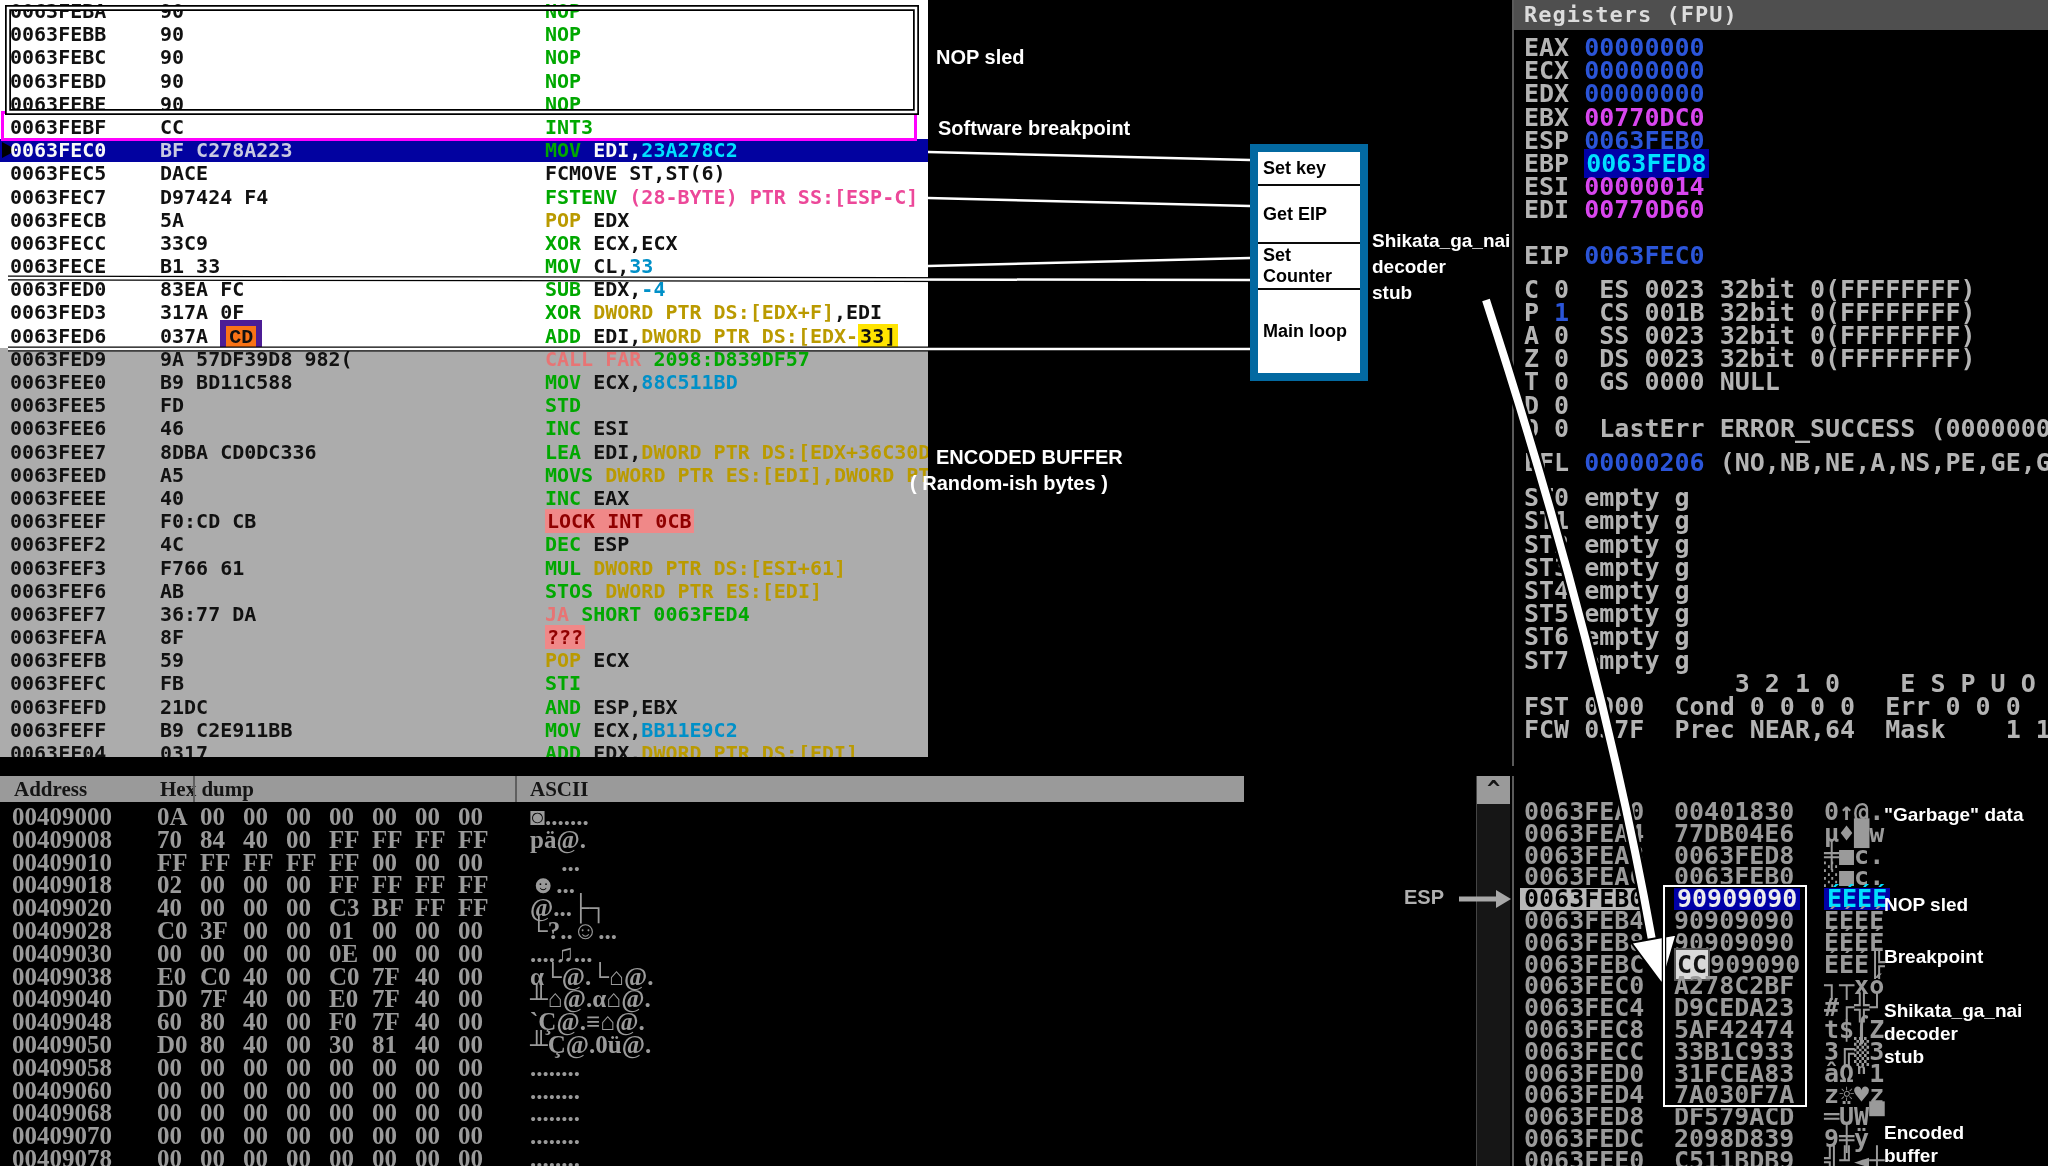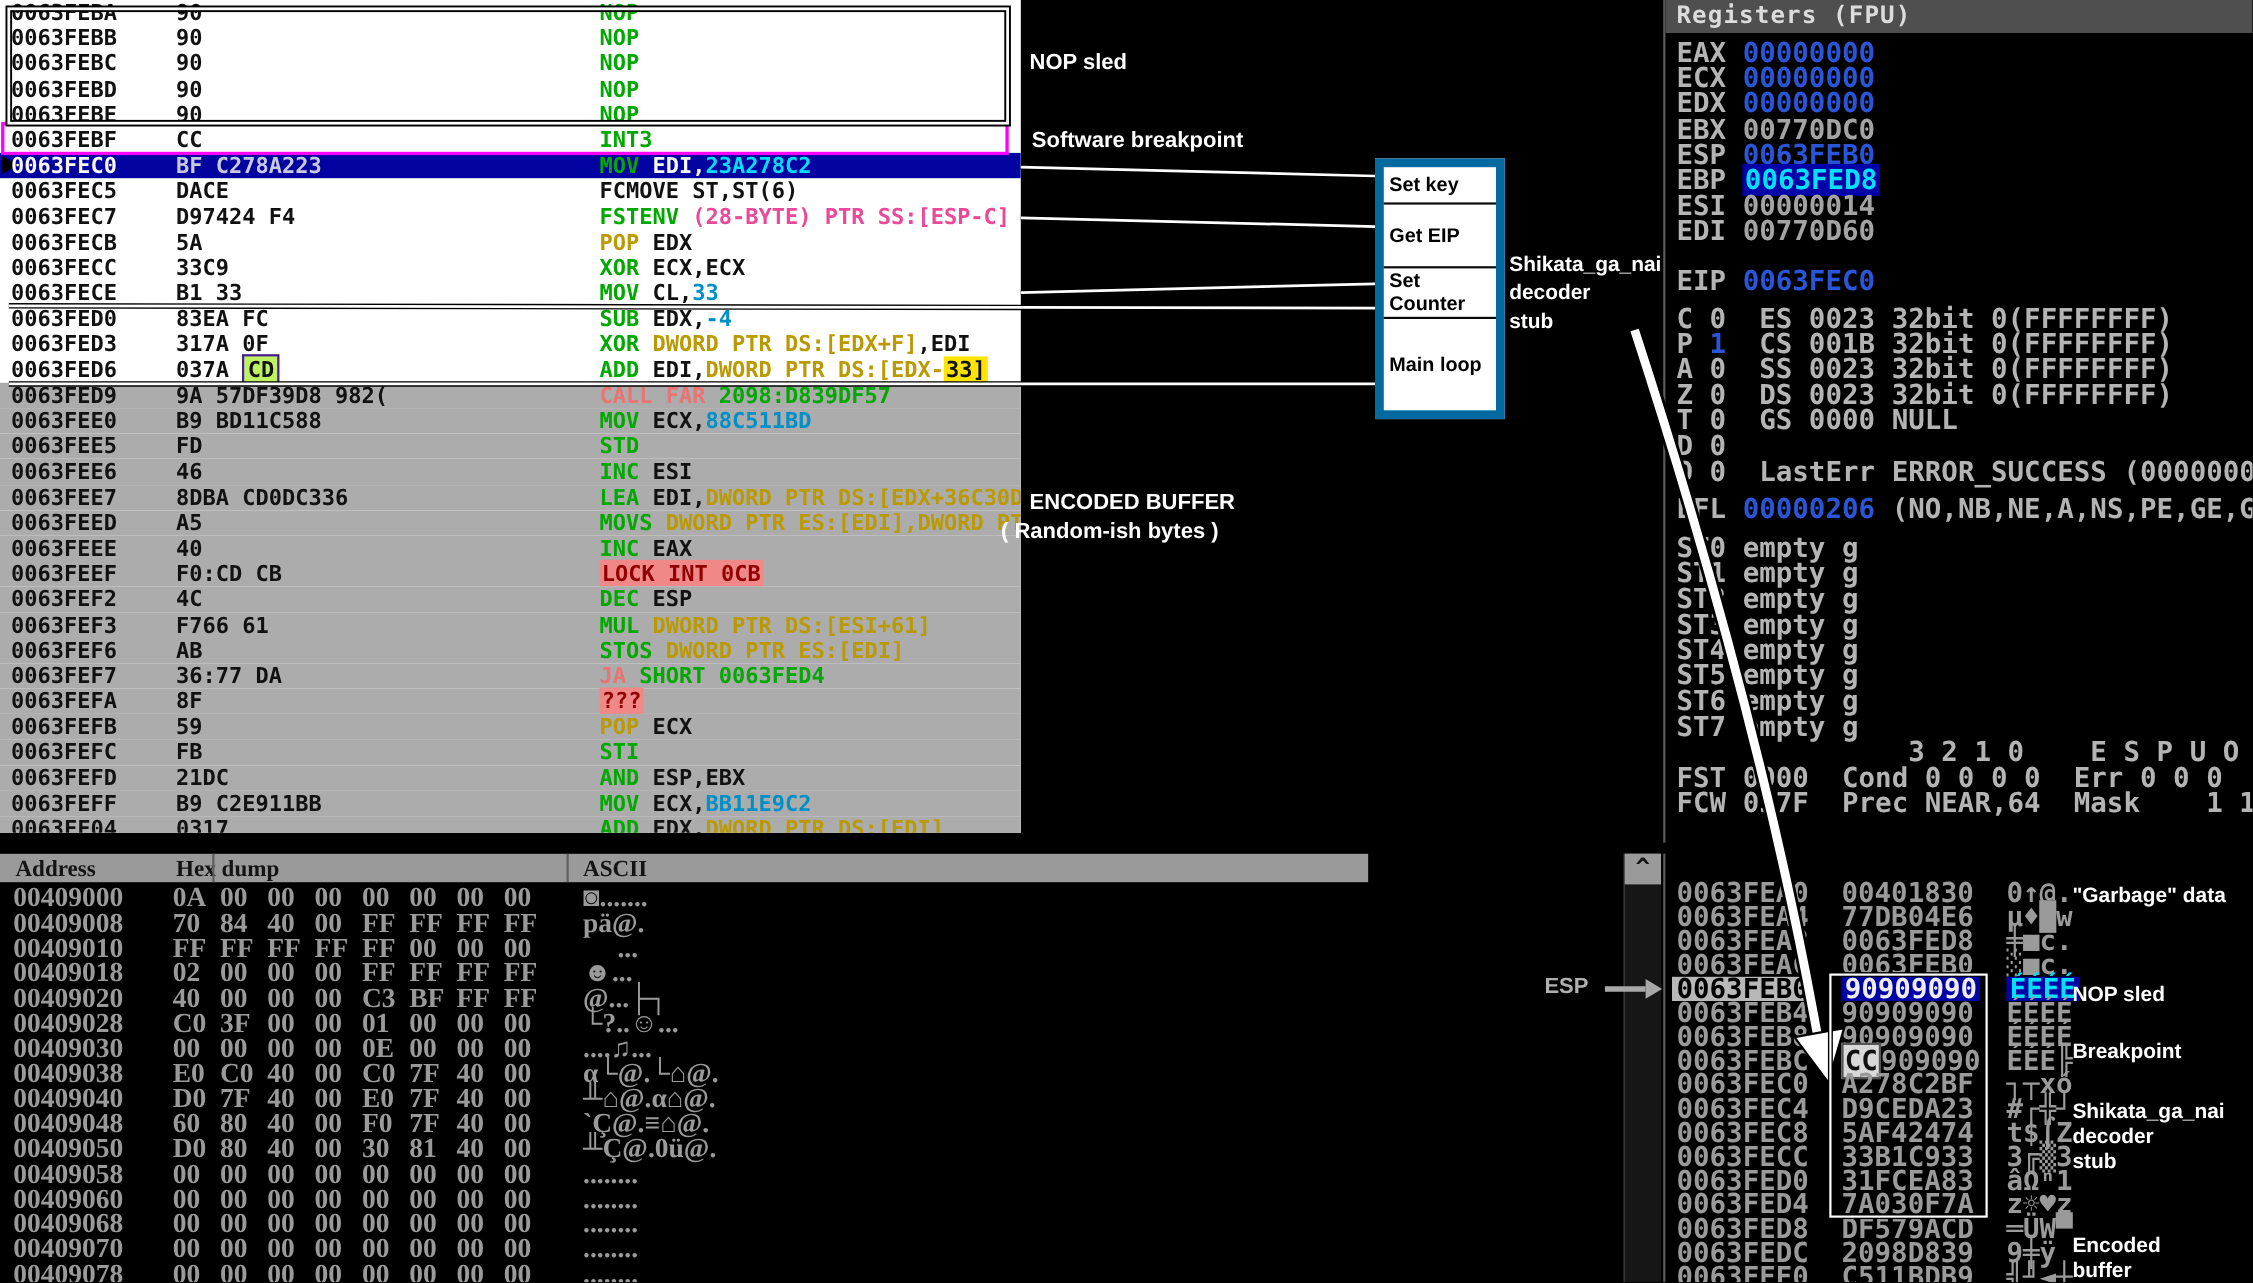--- a/index.html
+++ b/index.html
@@ -20,37 +20,37 @@
   .t-c{color:#0090C8;}
   .t-cb{color:#00E0FF;}
   .t-y{color:#BA9A00;}
   .t-k{color:#111111;}
   .t-w{color:#F8F8F8;}
   .t-lg{color:#C9C9E2;}
   .t-m{color:#ec4899;}
   .t-r{color:#E87474;}
   .t-rb{background:#F08888;color:#900000;padding:0 2px;}
   .t-yb{background:#FFE400;color:#111;padding:0 2px;}
-  .t-hb{background:#bef264;color:#111;border:2px solid #4c1d95;padding:0 3px;}
+  .t-hb{background:#f97316;color:#111;border:6px solid #4c1d95;padding:0 3px;font-family:Liberation Mono, monospace;}
   .eipmark{position:absolute;left:2px;top:3px;width:0;height:0;
            border-left:15px solid #000;border-top:8.5px solid transparent;border-bottom:8.5px solid transparent;}
   #bp-box{position:absolute;left:1px;top:111px;width:916px;height:30px;border:3px solid #FF00FF;
           box-sizing:border-box;z-index:5;}
 
   
   #registers{position:absolute;left:1512px;top:0;width:536px;height:766px;background:#000;
              overflow:hidden;border-left:2px solid #5a5a5a;box-sizing:border-box;
              font-size:25px;line-height:23.2px;color:#B4B4B4;}
   .pane-header{height:30px;background:#4f4f4f;color:#DCDCDC;font-size:22px;line-height:30px;
                padding-left:10px;letter-spacing:1px;}
   #reg-rows{padding:6px 0 0 10px;}
   .rrow{height:23.2px;white-space:pre;overflow:visible;}
   .rname{color:#B4B4B4;}
   .rv-blue{color:#2B55D8;}
-  .rv-gray{color:#a3a3a3;margin-top:36px;}
+  .rv-gray{color:#d946ef;margin-top:36px;}
   .rv-sel{background:#0000A8;color:#00E0FF;padding:0 2px;}
 
   
   #hexdump{position:absolute;left:0;top:776px;width:1244px;height:390px;background:#000;
            overflow:hidden;font-size:25px;color:#9A9A9A;font-family:Liberation Serif, serif;}
   .dump-header{position:absolute;left:0;top:0;width:100%;height:26px;background:#9A9A9A;
                color:#141414;font-size:21px;line-height:26px;}
   .dump-header .h1{position:absolute;left:14px;}
   .dump-header .h2{position:absolute;left:160px;}
   .dump-header .h3{position:absolute;left:530px;}

